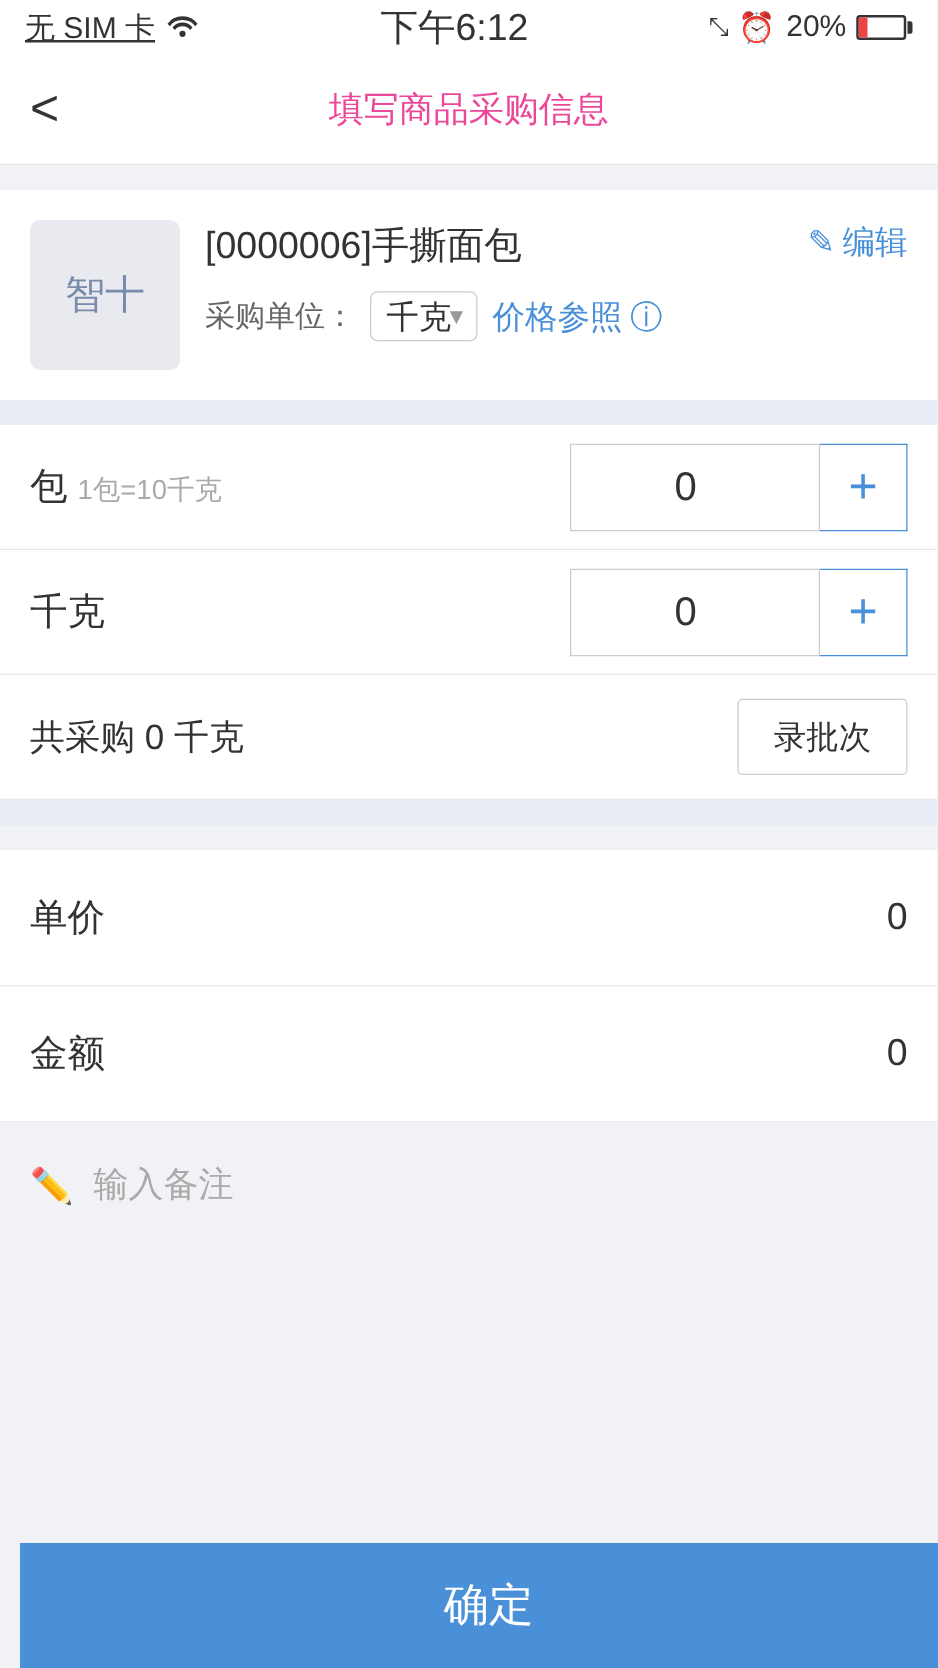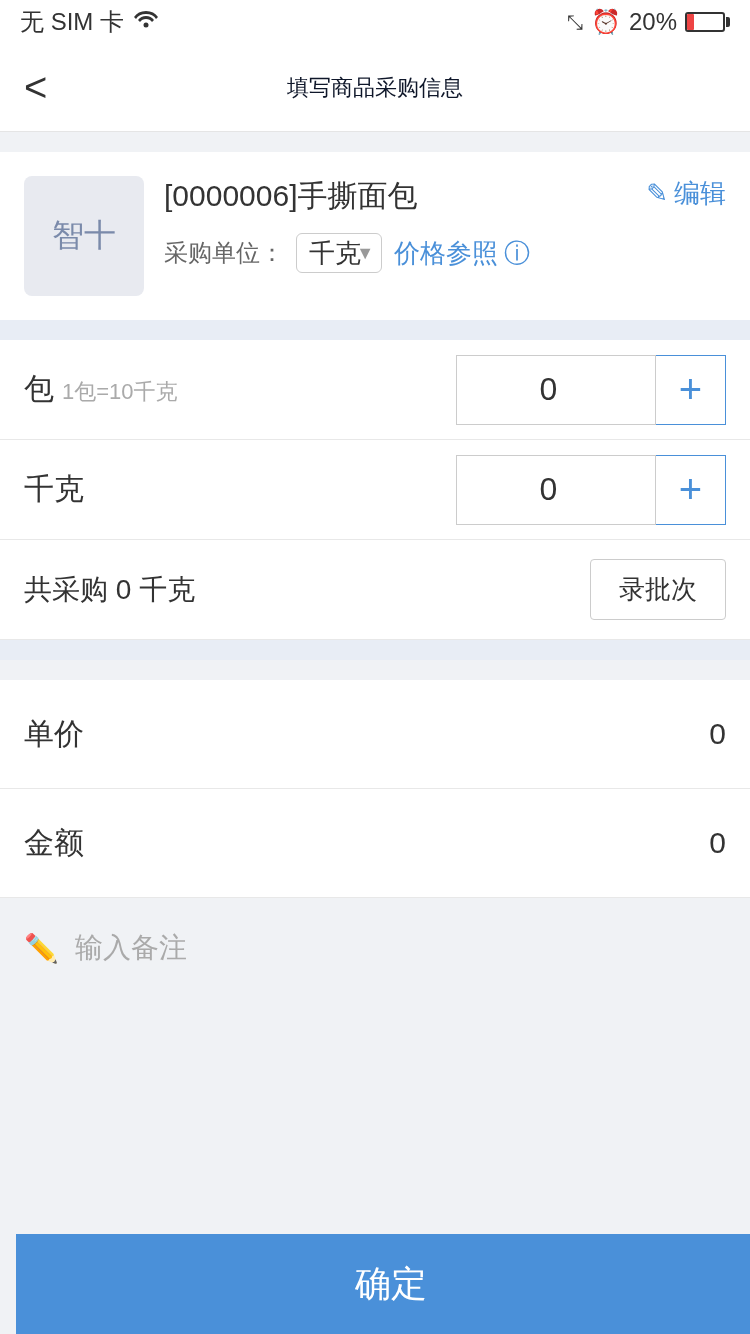--- a/index.html
+++ b/index.html
@@ -18,21 +18,21 @@
       width: 100%;
       height: 44px;
       background: #fff;
       display: flex;
       align-items: center;
       justify-content: space-between;
       padding: 0 20px;
       font-size: 24px;
       color: #333;
     }
-    .status-left { display: flex; align-items: flex-start; gap: 8px; }
+    .status-left { display: flex; align-items: center; gap: 8px; text-decoration: underline; }
     .status-center { font-size: 30px; font-weight: 500; }
     .status-right { display: flex; align-items: center; gap: 8px; font-size: 24px; }
     .battery-icon {
       display: inline-flex; align-items: center;
     }
     .battery-body {
       width: 40px; height: 20px; border: 2px solid #333; border-radius: 3px;
       position: relative; display: flex; align-items: center;
     }
     .battery-fill {
@@ -56,23 +56,23 @@
       border-bottom: 1px solid #e5e5e5;
     }
     .nav-back {
       position: absolute;
       left: 24px;
       font-size: 40px;
       color: #333;
       cursor: pointer;
     }
     .nav-title {
-      font-size: 22px;
+      font-size: 28px;
       font-weight: 500;
-      color: #0f172a;
+      color: #ec4899;
     }
 
     
     .product-card {
       background: #fff;
       margin-top: 20px;
       padding: 24px;
       display: flex;
       align-items: flex-start;
       gap: 20px;
@@ -301,20 +301,21 @@
     <span>无 SIM 卡</span>
     <span>
       <svg width="28" height="22" viewBox="0 0 28 22">
         <path d="M14 18 Q14 18 14 18" fill="#333"></path>
         <path d="M14 5 Q22 5 26 11 L24 13 Q21 8 14 8 Q7 8 4 13 L2 11 Q6 5 14 5Z" fill="#333"></path>
         <path d="M14 10 Q19 10 22 14 L20 16 Q18 13 14 13 Q10 13 8 16 L6 14 Q9 10 14 10Z" fill="#333"></path>
         <circle cx="14" cy="19" r="2.5" fill="#333"></circle>
       </svg>
     </span>
   </div>
+  <div class="status-center">下午6:12</div>
   <div class="status-right">
     <span style="font-size:20px;">⤡</span>
     <span>⏰</span>
     <span>20%</span>
     <span class="battery-icon">
       <span class="battery-body">
         <span class="battery-fill"></span>
       </span>
       <span class="battery-tip"></span>
     </span>

